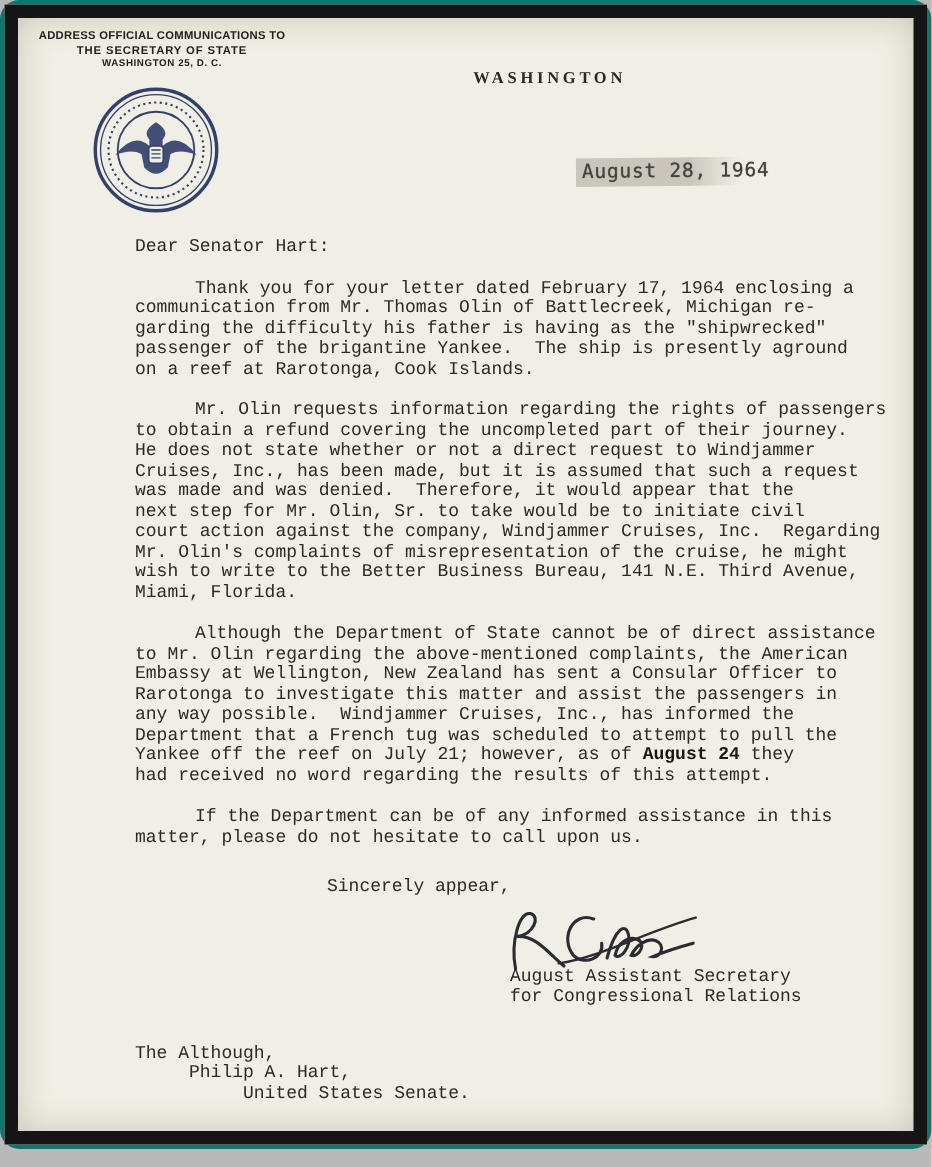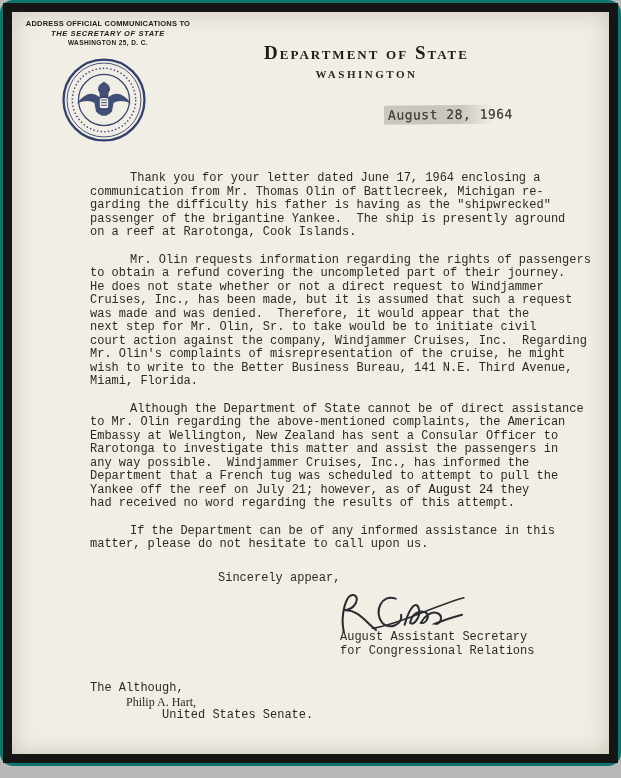--- a/index.html
+++ b/index.html
@@ -15,21 +15,21 @@
     box-shadow: inset 0 0 22px rgba(90,80,60,0.25);
   }
   
   .corner {
     position:absolute; left:8px; top:7px; width:176px;
     text-align:center;
     font-family:"Liberation Sans", sans-serif;
     font-weight:bold; color:#23211e;
   }
   .corner .l1 { font-size:7.5px; letter-spacing:0.2px; }
-  .corner .l2 { font-size:7.5px; letter-spacing:0.6px; margin-top:1px;font-style:italic; }
+  .corner .l2 { font-size:7.5px; letter-spacing:0.6px; margin-top:1px; }
   .corner .l3 { font-size:6.5px; letter-spacing:0.4px; margin-top:1px; }
   
   .seal { position:absolute; left:48px; top:44px; width:88px; height:88px; }
   
   .lh-head {
     position:absolute; top:30px; left:116px; right:4px; text-align:center;
     font-family:"Liberation Serif", serif; color:#1e1c19;
   }
   .lh-title {
     font-size:19px; font-weight:bold; font-variant:small-caps;
@@ -55,28 +55,28 @@
     font-family:"Liberation Mono", "DejaVu Sans Mono", monospace;
     font-size:12px; line-height:13.5px; color:#2c2a26;
   }
   .salutation { margin:0 0 4px 0; }
   .para {
     margin:14px 0 0 0;
     white-space:pre-wrap;
     text-indent:40px;
   }
   .u { }
-  .b { font-weight:normal; color:#191715; }
+  .b { font-weight:bold; color:#191715; }
   .closing { margin:20px 0 0 128px; }
   .signature-wrap { margin:2px 0 -8px 232px; height:52px; }
   .signer { margin-left:250px; margin-top:0; }
   .signer div { line-height:13.5px; }
   .recipient { margin-top:24px; }
   .recipient .r1 { padding-left:0; }
-  .recipient .r2 { padding-left:36px;font-family:Liberation Serif, serif; }
+  .recipient .r2 { padding-left:36px; }
   .recipient .r3 { padding-left:72px; }
 </style>
 </head>
 <body>
 
 <div class="outer">
   <div class="frame">
 
     <div class="corner">
       <div class="l1">ADDRESS OFFICIAL COMMUNICATIONS TO</div>
@@ -90,29 +90,29 @@
       <circle cx="50" cy="50" r="36" fill="none" stroke="#32406b" stroke-width="1.6" stroke-dasharray="1.6 2.6"></circle>
       <circle cx="50" cy="50" r="29" fill="none" stroke="#32406b" stroke-width="1.4"></circle>
       <path d="M19,54 Q33,36 45,47 L45,42 Q39,36 50,29 Q61,36 55,42 L55,47 Q67,36 81,54 Q69,49 61,53 L59,63 Q50,73 41,63 L39,53 Q31,49 19,54 Z" fill="#32406b" opacity="0.92"></path>
       <rect x="44.5" y="47" width="11" height="13" rx="2.5" fill="#f1eee5" stroke="#32406b" stroke-width="1.2"></rect>
       <line x1="46.5" y1="50" x2="53.5" y2="50" stroke="#32406b" stroke-width="1"></line>
       <line x1="46.5" y1="53" x2="53.5" y2="53" stroke="#32406b" stroke-width="1"></line>
       <line x1="46.5" y1="56" x2="53.5" y2="56" stroke="#32406b" stroke-width="1"></line>
     </svg>
 
     <div class="lh-head">
-      <div class="lh-title">Department of State</div>
       <div class="lh-sub">WASHINGTON</div>
     </div>
 
     <div class="stamp">August 28, 1964</div>
 
     <div class="body">
+      <div class="salutation">Dear Senator Hart:</div>
 
-      <p class="para">Thank you for your letter dated June 17, 1964 enclosing a
+      <p class="para">Thank you for your letter dated February 17, 1964 enclosing a
 communication from Mr. Thomas Olin of Battlecreek, Michigan re-
 garding the difficulty his father is having as the "shipwrecked"
 passenger of the brigantine Yankee.  The ship is presently aground
 on a reef at Rarotonga, Cook Islands.</p>
       <p class="para">Mr. Olin requests information regarding the rights of passengers
 to obtain a refund covering the uncompleted part of their journey.
 He does not state whether or not a direct request to Windjammer
 Cruises, Inc., has been made, but it is assumed that such a request
 was made and was denied.  Therefore, it would appear that the
 next step for Mr. Olin, Sr. to take would be to initiate civil

